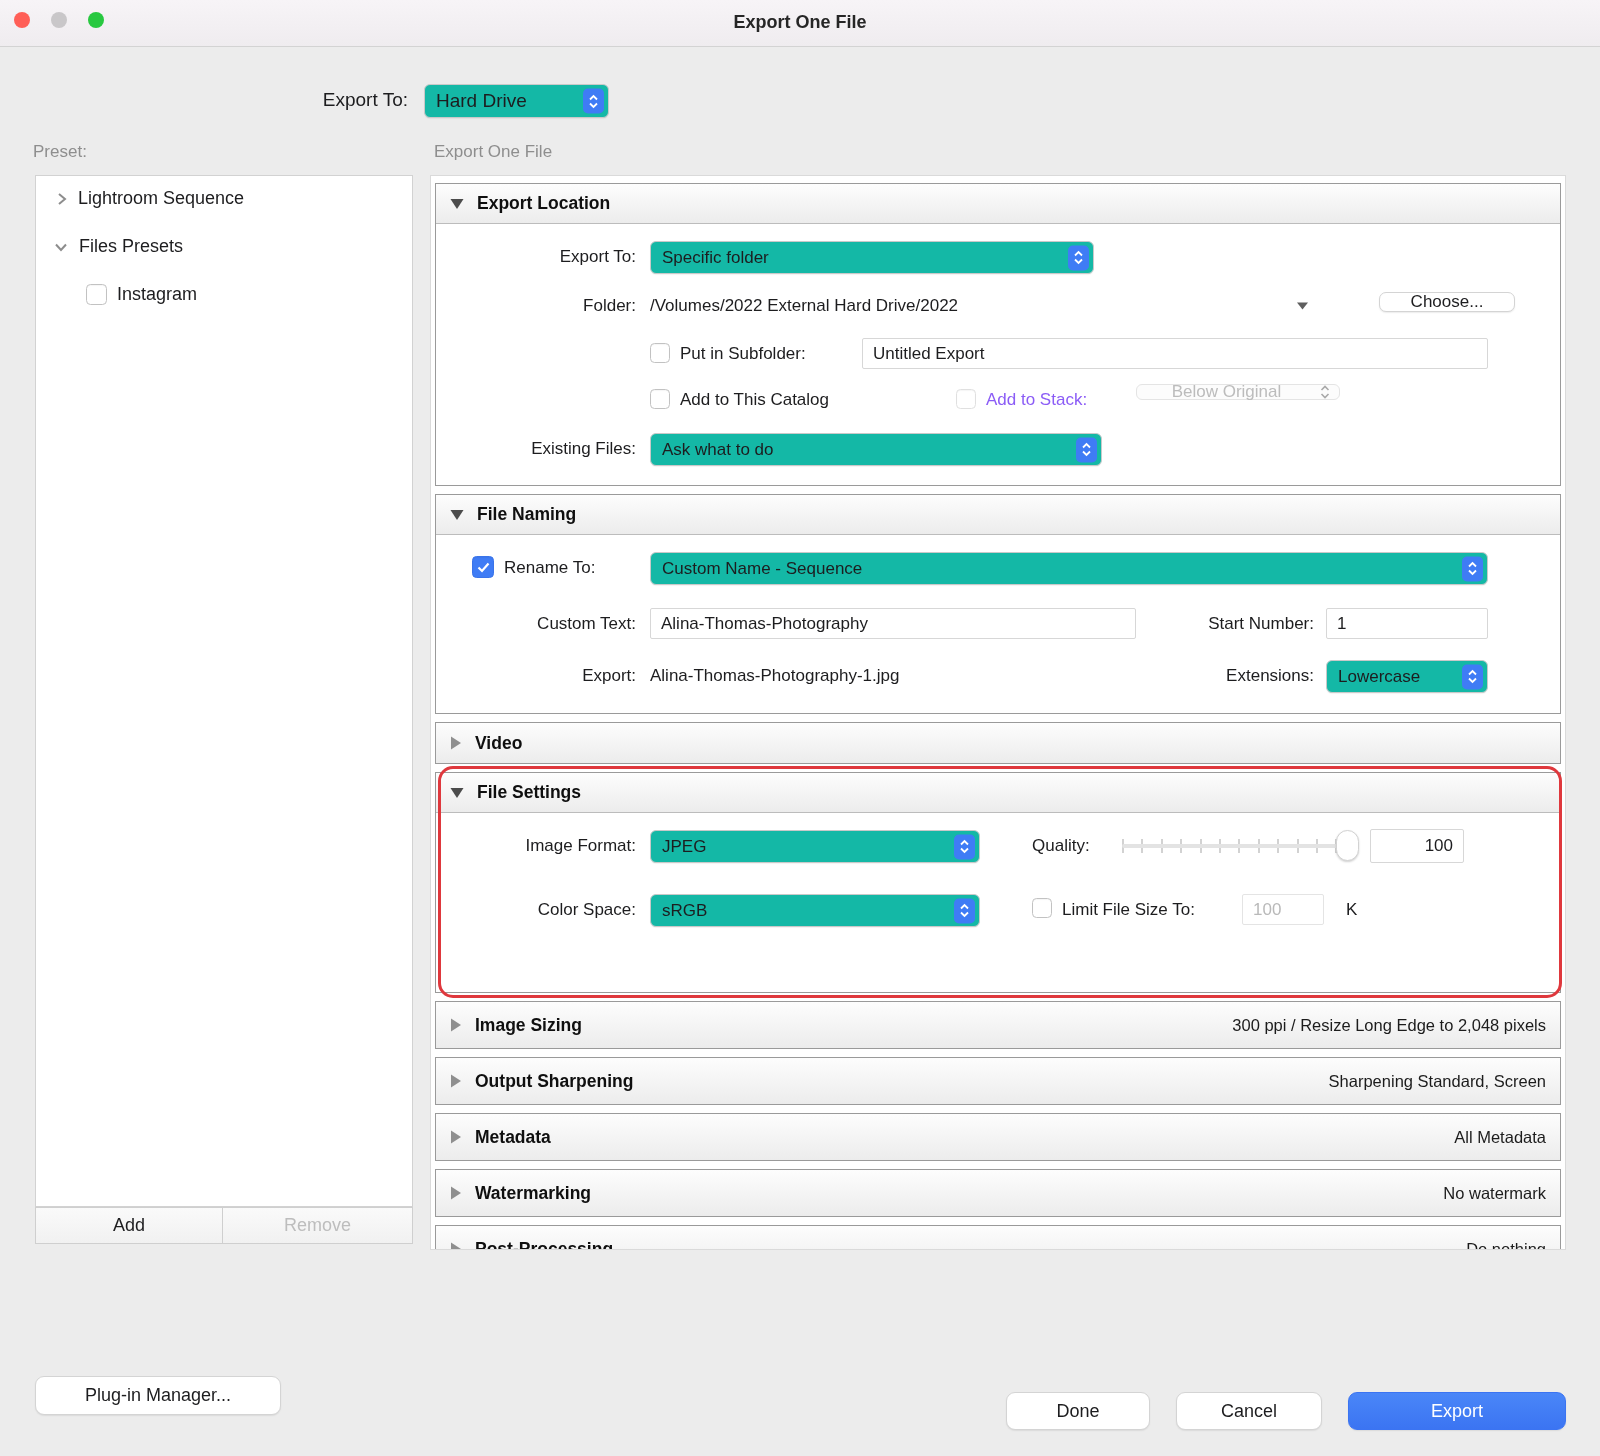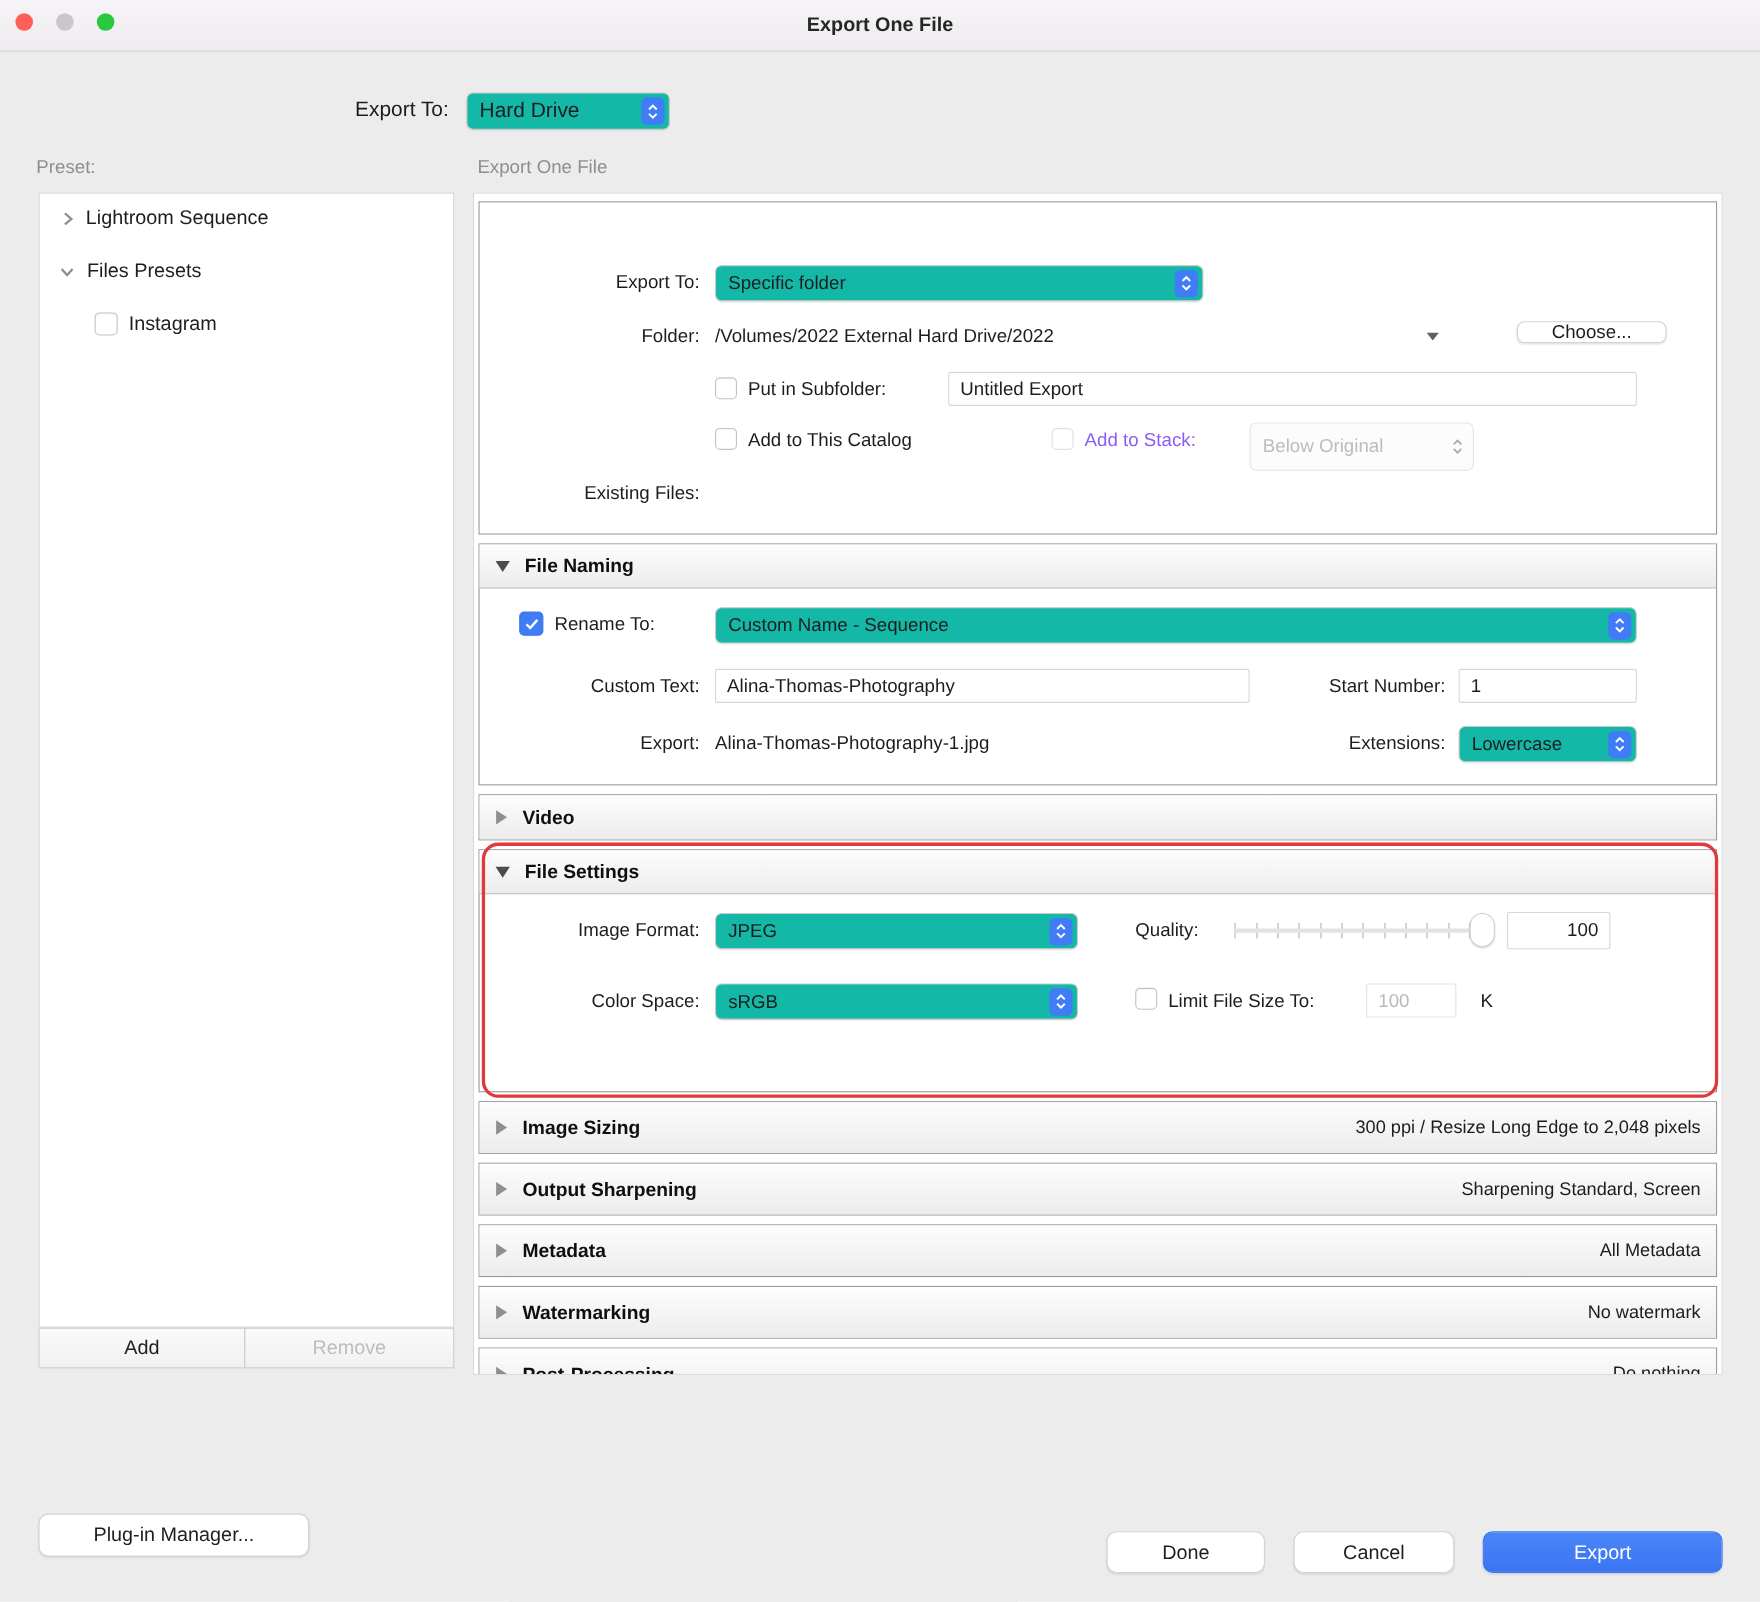--- a/index.html
+++ b/index.html
@@ -178,20 +178,28 @@
 </div>
 <div class="flatbtn dim" style="left:222px; top:1207px; width:191px; height:37px;">
   <span>Remove</span>
 </div>
 
 <div class="lbl muted" style="left:434px; top:142px;">Export One File</div>
 
 <div class="mainpanel">
 
   <div class="sec" style="height:303px;">
+    <div class="sechdr">
+      <span class="icon">
+        <svg width="14" height="12" viewBox="0 0 14 12">
+            <path d="M0.5 1 L13.5 1 L7 11 Z" fill="#4c4c4c"></path>
+          </svg>
+      </span>
+      <span class="stitle">Export Location</span>
+    </div>
 
     <div class="lbl lblr" style="left:0; top:63px; width:200px;">Export To:</div>
     <div class="popup" style="left:214px; top:57px; width:444px; height:33px;">
       <span>Specific folder</span>
       <span class="stepper">
         <svg width="11" height="16" viewBox="0 0 11 16">
             <path d="M2 6 L5.5 2.5 L9 6" stroke="#fff" stroke-width="1.8" fill="none"></path>
             <path d="M2 10 L5.5 13.5 L9 10" stroke="#fff" stroke-width="1.8" fill="none"></path>
           </svg>
       </span>
@@ -211,31 +219,40 @@
     <div class="cb" style="left:214px; top:159px;"></div>
     <div class="lbl" style="left:244px; top:160px;">Put in Subfolder:</div>
     <div class="field" style="left:426px; top:154px; width:626px; height:31px;">
       <span>Untitled Export</span>
     </div>
 
     <div class="cb" style="left:214px; top:205px;"></div>
     <div class="lbl" style="left:244px; top:206px;">Add to This Catalog</div>
     <div class="cb off" style="left:520px; top:205px;"></div>
     <div class="lbl dis" style="left:550px; top:206px;">Add to Stack:</div>
-    <div class="popup disabled" style="left:700px; top:200px; width:204px; height:44px;">
+    <div class="popup disabled" style="left:700px; top:200px; width:204px; height:16px;justify-content:center;">
       <span>Below Original</span>
       <span class="icon" style="position:absolute; right:9px;">
         <svg width="10" height="16" viewBox="0 0 10 16">
             <path d="M1.5 6 L5 2.5 L8.5 6" stroke="#a9a9a9" stroke-width="1.6" fill="none"></path>
             <path d="M1.5 10 L5 13.5 L8.5 10" stroke="#a9a9a9" stroke-width="1.6" fill="none"></path>
           </svg>
       </span>
     </div>
 
     <div class="lbl lblr" style="left:0; top:255px; width:200px;">Existing Files:</div>
+    <div class="popup" style="left:214px; top:249px; width:452px; height:33px;">
+      <span>Ask what to do</span>
+      <span class="stepper">
+        <svg width="11" height="16" viewBox="0 0 11 16">
+            <path d="M2 6 L5.5 2.5 L9 6" stroke="#fff" stroke-width="1.8" fill="none"></path>
+            <path d="M2 10 L5.5 13.5 L9 10" stroke="#fff" stroke-width="1.8" fill="none"></path>
+          </svg>
+      </span>
+    </div>
   </div>
 
   <div class="sec" style="height:220px;">
     <div class="sechdr">
       <span class="icon">
         <svg width="14" height="12" viewBox="0 0 14 12">
             <path d="M0.5 1 L13.5 1 L7 11 Z" fill="#4c4c4c"></path>
           </svg>
       </span>
       <span class="stitle">File Naming</span>

